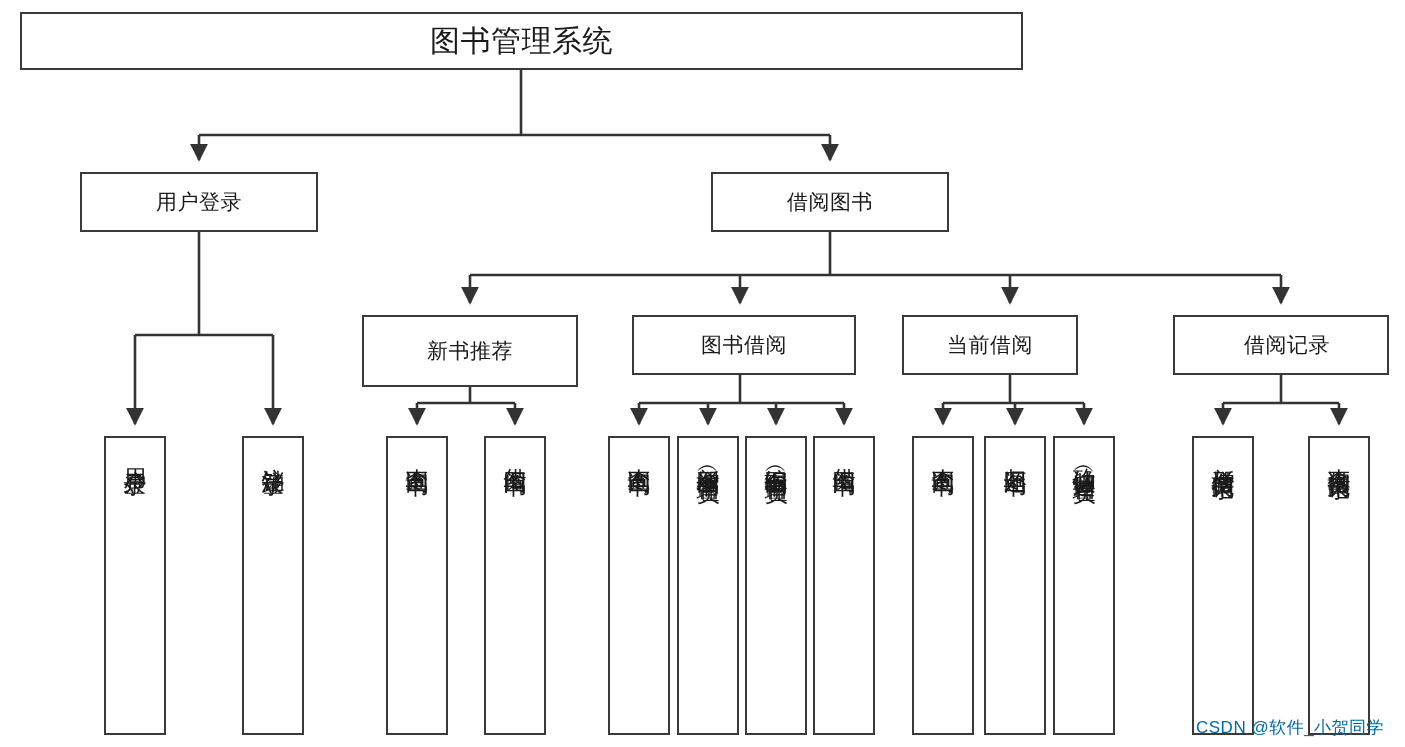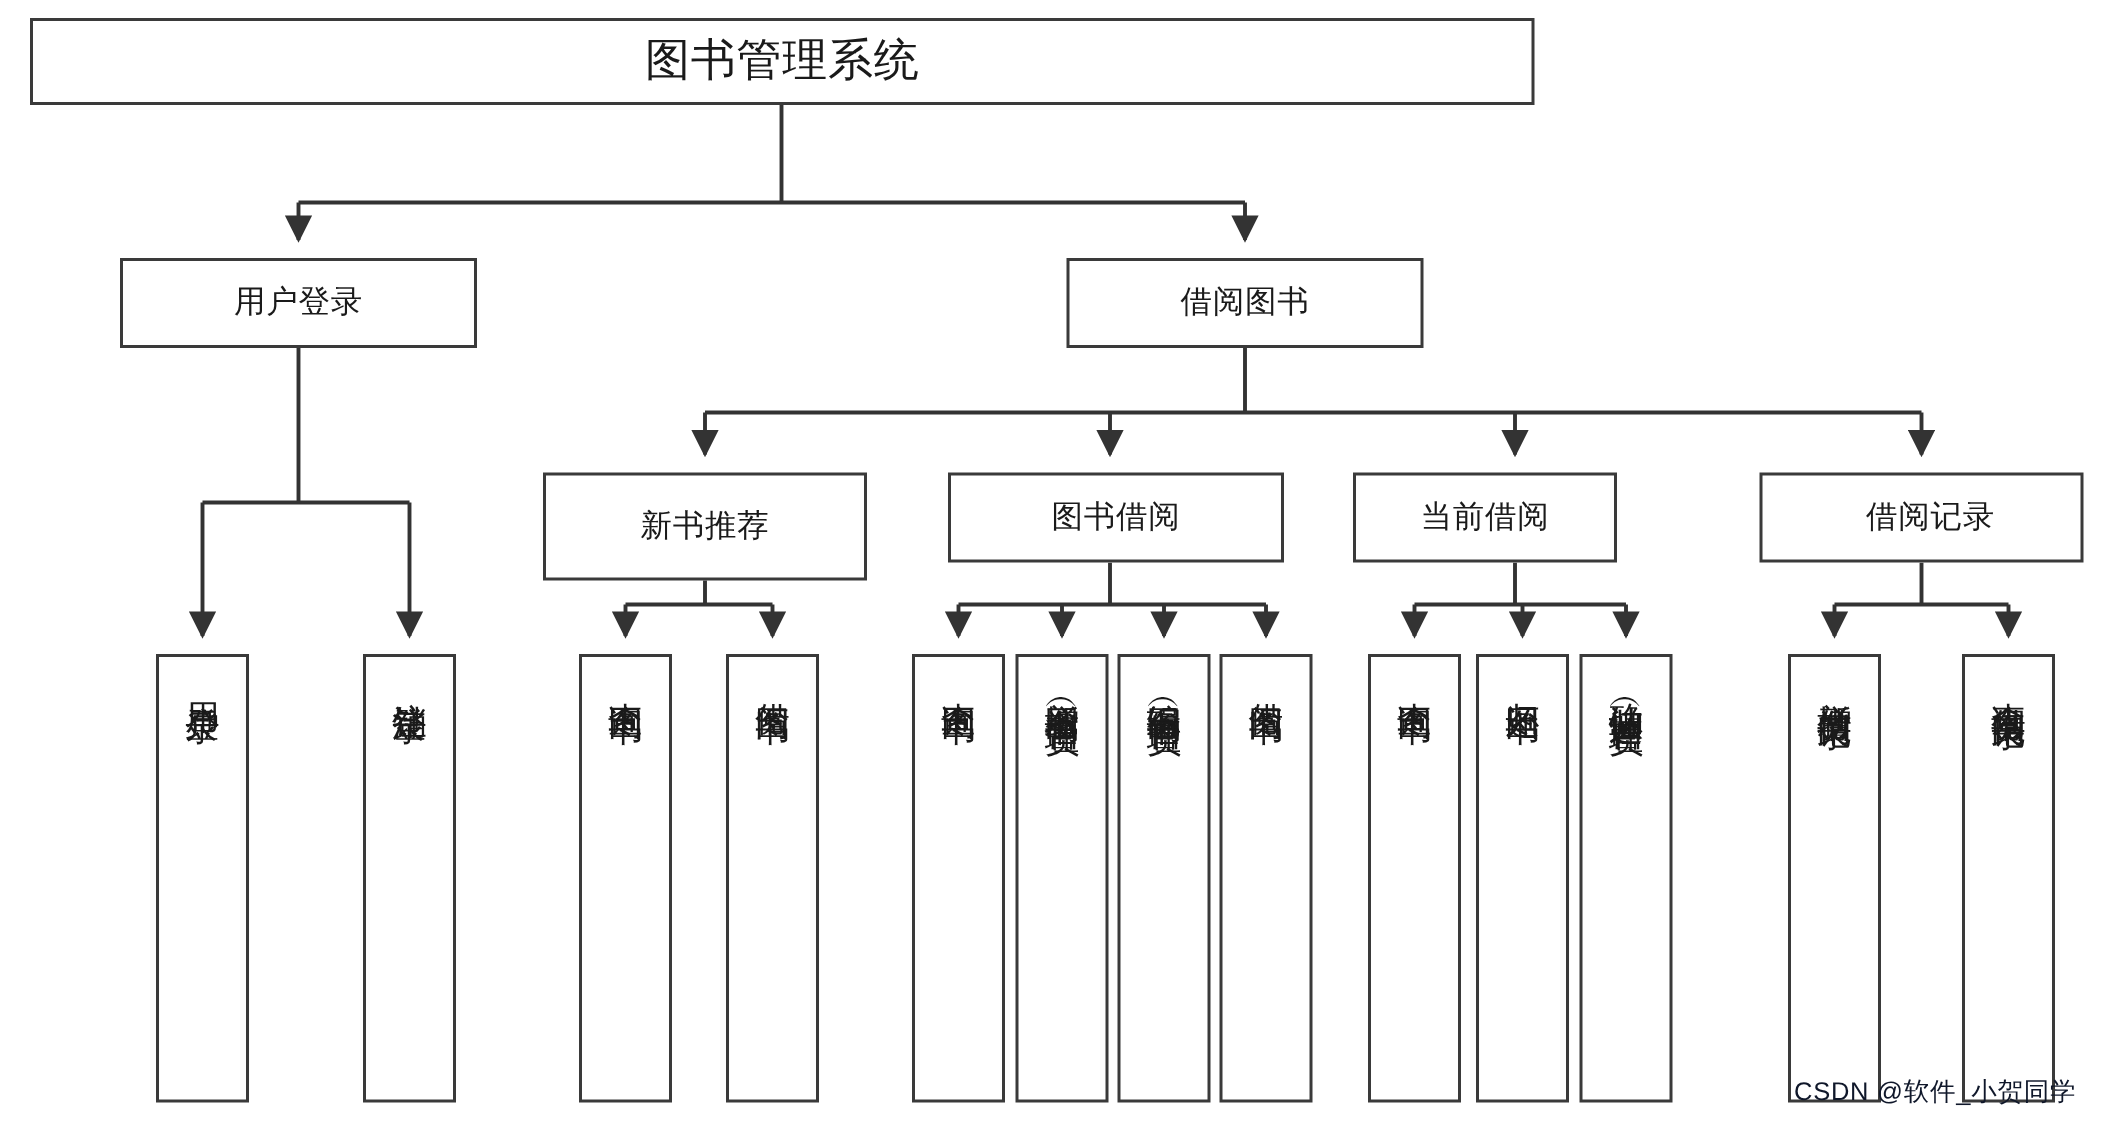--- a/index.html
+++ b/index.html
@@ -52,21 +52,21 @@
     writing-mode: vertical-rl;
     text-orientation: upright;
     font-size: 23px;
     letter-spacing: 2px;
     line-height: 1;
   }
   .node.root .lbl { font-size: 30px; }
   .watermark {
     position: absolute;
     font-size: 17px;
-    color: #0f172a;
+    color: #0369a1;
     white-space: nowrap;
     letter-spacing: 0.5px;
     user-select: none;
   }
 </style>
 </head>
 <body>
 
 <div id="canvas">
 

